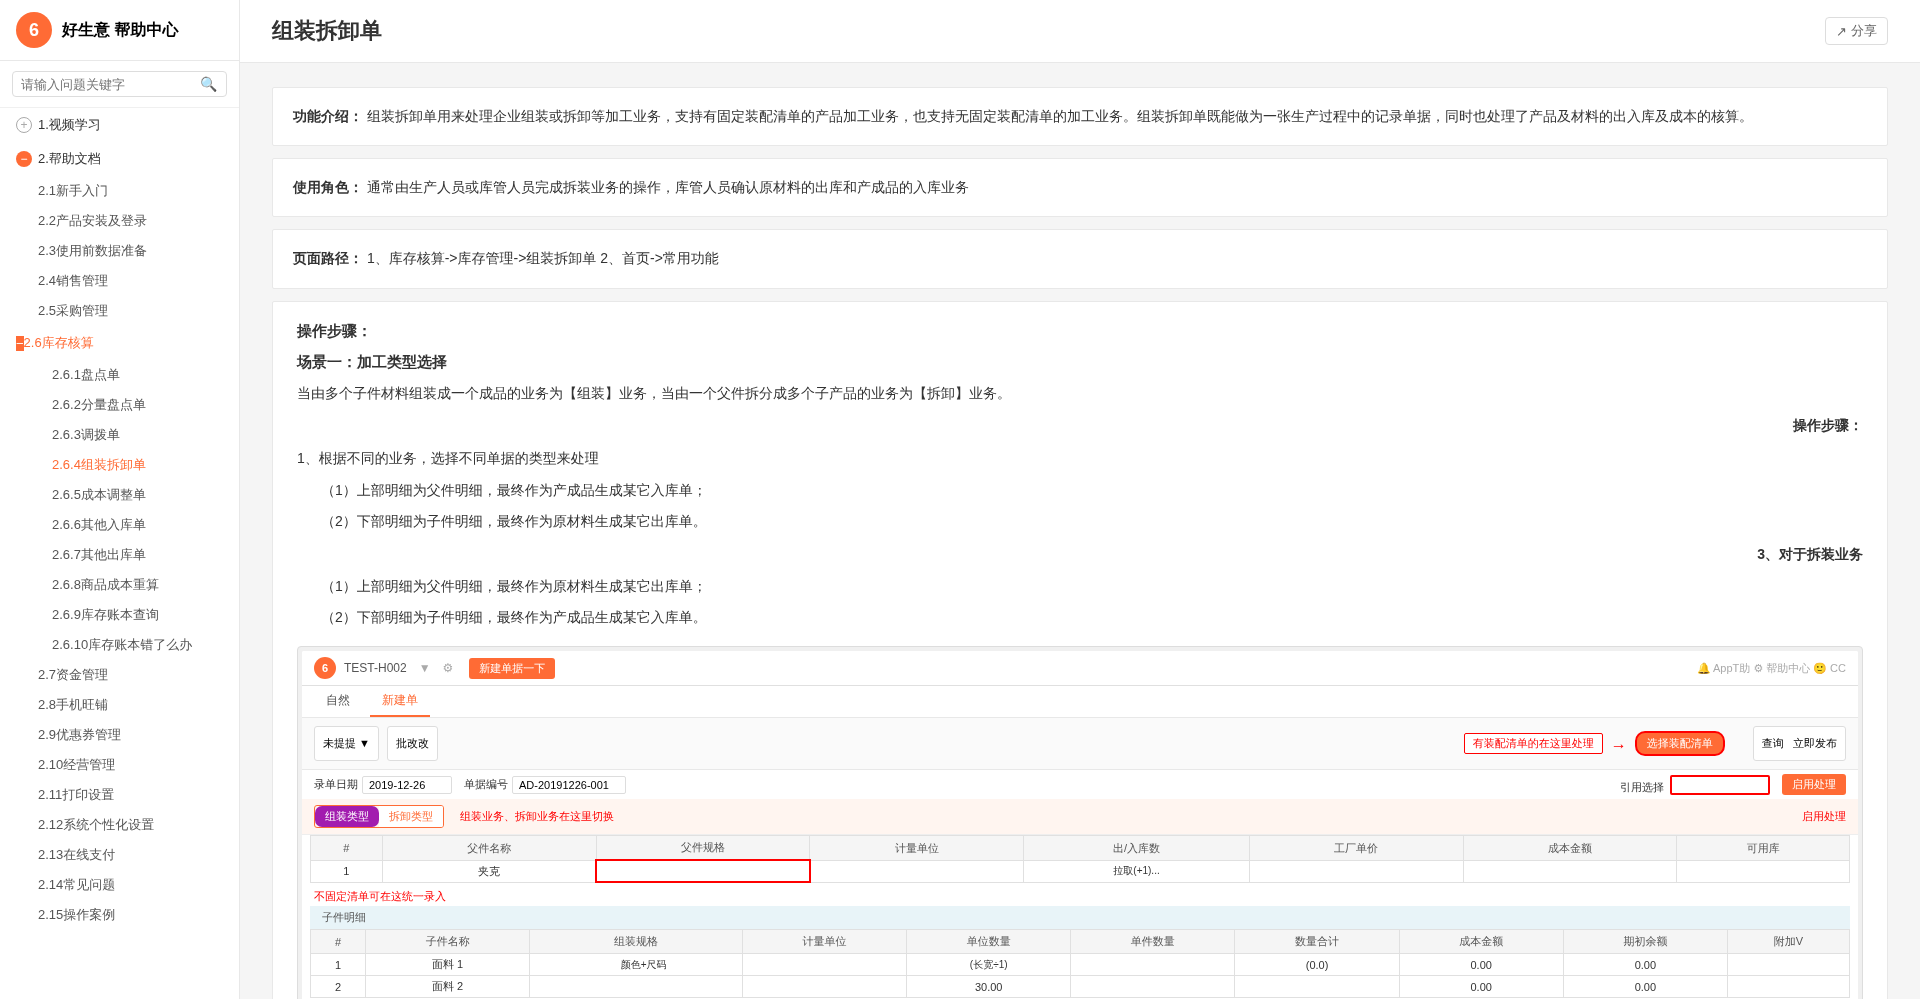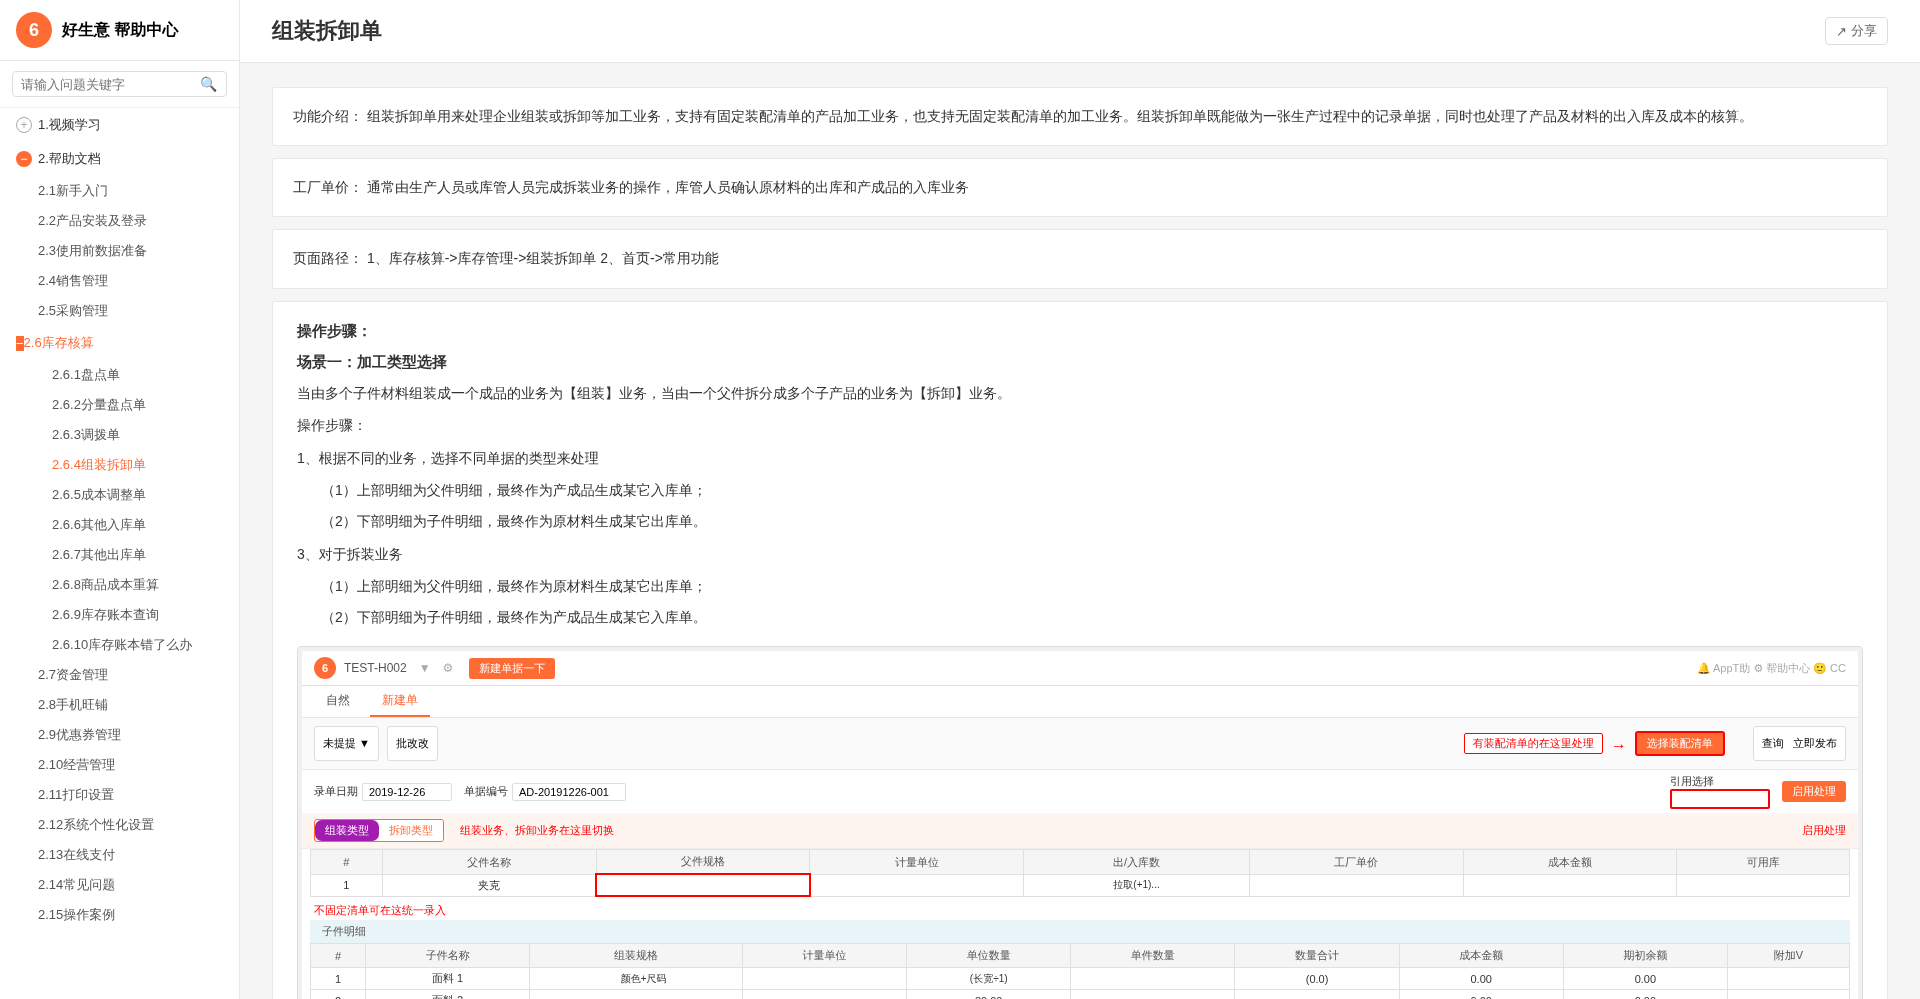--- a/index.html
+++ b/index.html
@@ -155,21 +155,21 @@
       background: #fff;
       border: 1px solid #e8e8e8;
       border-radius: 2px;
       padding: 16px 20px;
       margin-bottom: 12px;
       font-size: 14px;
       line-height: 1.8;
       color: #333;
     }
     .content-card p { margin: 0; }
-    .bold { font-weight: normal; }
+    .bold { font-weight: bold; text-align: right; }
 
     .steps-area {
       background: #fff;
       border: 1px solid #e8e8e8;
       border-radius: 2px;
       padding: 20px 24px;
       margin-bottom: 12px;
     }
     .steps-area h3 {
       font-size: 15px;
@@ -426,21 +426,21 @@
 
     <div class="content-card">
       <p>
         <span class="bold">功能介绍：</span>
         <span>组装拆卸单用来处理企业组装或拆卸等加工业务，支持有固定装配清单的产品加工业务，也支持无固定装配清单的加工业务。组装拆卸单既能做为一张生产过程中的记录单据，同时也处理了产品及材料的出入库及成本的核算。</span>
       </p>
     </div>
 
     <div class="content-card">
       <p>
-        <span class="bold">工厂单价：</span>
+        <span class="bold">使用角色：</span>
         <span>通常由生产人员或库管人员完成拆装业务的操作，库管人员确认原材料的出库和产成品的入库业务</span>
       </p>
     </div>
 
     <div class="content-card">
       <p>
         <span class="bold">页面路径：</span>
         <span>1、库存核算-&gt;库存管理-&gt;组装拆卸单 2、首页-&gt;常用功能</span>
       </p>
     </div>
@@ -482,37 +482,37 @@
           </div>
 
           <div class="mock-toolbar">
             <button class="mock-toolbar-btn">未提提 ▼</button>
             <button class="mock-toolbar-btn">批改改</button>
             <span style="flex:1;"></span>
 
             <span style="color:red;font-size:11px;border:1.5px solid red;padding:2px 8px;background:white;border-radius:2px;">有装配清单的在这里处理</span>
             <span style="color:red;font-size:16px;">→</span>
 
-            <button style="border:2px solid red;background:#ff6b35;color:white;padding:3px 10px;border-radius:3px;font-size:11px;cursor:pointer;">选择装配清单</button>
+            <button style="border:2px solid red;background:#ff6b35;color:white;padding:3px 10px;border-radius:10px;font-size:11px;cursor:pointer;">选择装配清单</button>
             <span style="width:12px;"></span>
             <button class="mock-toolbar-btn">查询 &nbsp; 立即发布</button>
           </div>
 
           <div class="mock-form-row">
             <div class="mock-field">
               <span>录单日期</span>
               <input class="mock-input" type="text" value="2019-12-26" style="">
             </div>
             <div class="mock-field">
               <span>单据编号</span>
               <input class="mock-input" style="width: 114px;" type="text" value="AD-20191226-001">
             </div>
             <span style="flex:1;"></span>
 
-            <div style="display:flex;align-items:flex-start;flex-direction:column;">
+            <div style="display:flex;align-items:flex-end;gap:6px;">
               <span style="font-size:11px;">引用选择</span>
               <input class="mock-input highlight" type="text" value="" style="width: 100px;">
             </div>
             <button style="background:#ff6b35;color:white;border:none;padding:3px 10px;border-radius:3px;font-size:11px;cursor:pointer;">启用处理</button>
           </div>
 
           <div style="display:flex;align-items:center;padding:6px 12px;gap:16px;background:#fff5f0;border-bottom:1px solid #eee;position:relative;">
             <div class="mock-type-toggle">
               <div class="mock-type-btn active">组装类型</div>
               <div class="mock-type-btn">拆卸类型</div>

